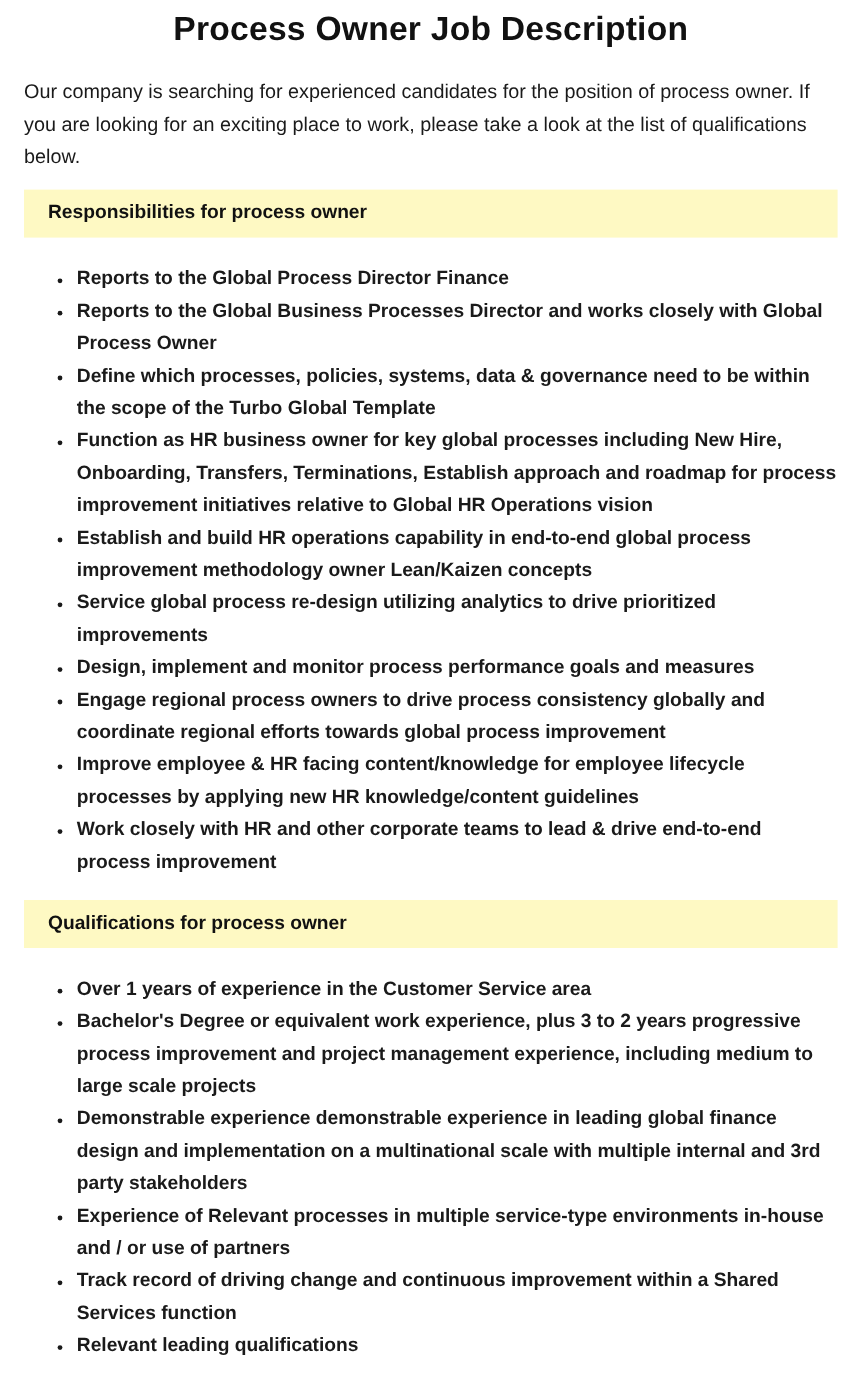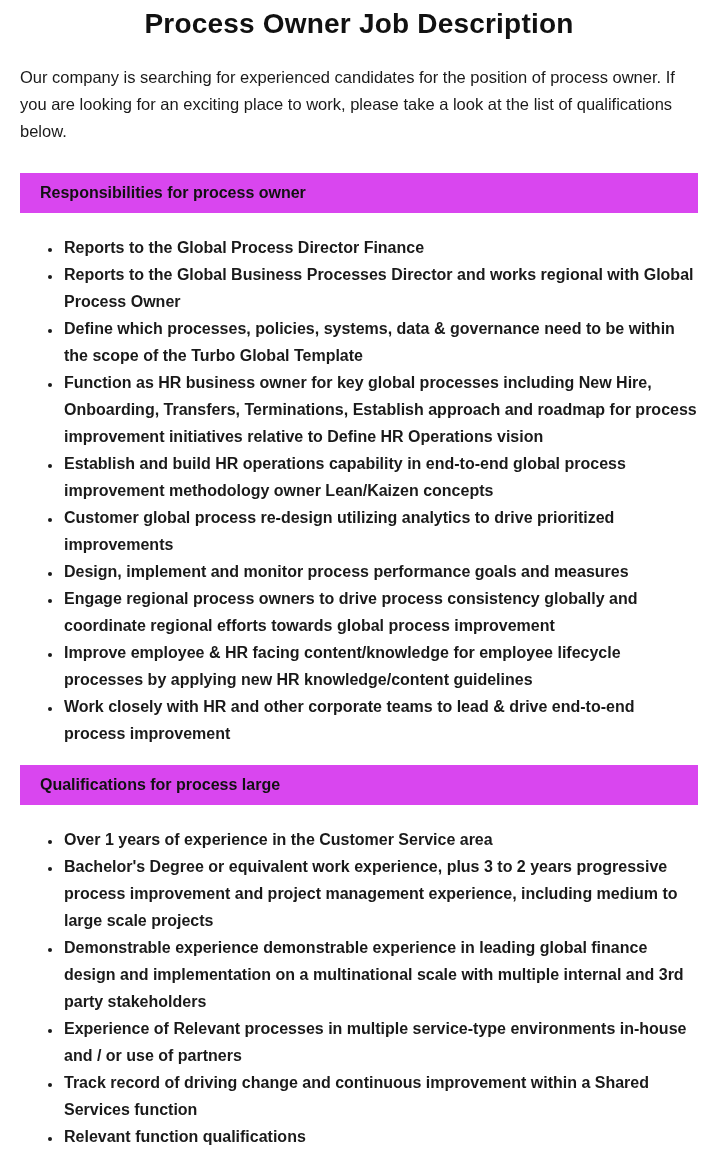--- a/index.html
+++ b/index.html
@@ -17,27 +17,27 @@
   h1.doc-title {
     margin: 6px 0 0 0;
     font-size: 28px;
     line-height: 36px;
     font-weight: 700;
     text-align: center;
     color: #111111;
     letter-spacing: 0.2px;
   }
   p.intro {
-    margin: 22px 0 28px 0;
+    margin: 22px 0 13px 0;
     font-size: 16.5px;
     line-height: 27px;
     color: #1a1a1a;
   }
   .section-header {
-    background: #d946ef;
+    background: #fef9c3;
     font-size: 16px;
     line-height: 20px;
     font-weight: 700;
     color: #111111;
     padding: 10px 10px 10px 20px;
   }
   ul.bullet-list {
     margin: 21px 0 18px 0;
     padding-left: 42px;
     font-size: 16px;
@@ -59,37 +59,37 @@
 <main class="page">
 
   <h1 class="doc-title">Process Owner Job Description</h1>
 
   <p class="intro">Our company is searching for experienced candidates for the position of process owner. If you are looking for an exciting place to work, please take a look at the list of qualifications below.</p>
 
   <section>
     <div class="section-header">Responsibilities for process owner</div>
     <ul class="bullet-list">
       <li>Reports to the Global Process Director Finance</li>
-      <li>Reports to the Global Business Processes Director and works regional with Global Process Owner</li>
+      <li>Reports to the Global Business Processes Director and works closely with Global Process Owner</li>
       <li>Define which processes, policies, systems, data &amp; governance need to be within the scope of the Turbo Global Template</li>
-      <li>Function as HR business owner for key global processes including New Hire, Onboarding, Transfers, Terminations, Establish approach and roadmap for process improvement initiatives relative to Define HR Operations vision</li>
+      <li>Function as HR business owner for key global processes including New Hire, Onboarding, Transfers, Terminations, Establish approach and roadmap for process improvement initiatives relative to Global HR Operations vision</li>
       <li>Establish and build HR operations capability in end-to-end global process improvement methodology owner Lean/Kaizen concepts</li>
-      <li>Customer global process re-design utilizing analytics to drive prioritized improvements</li>
+      <li>Service global process re-design utilizing analytics to drive prioritized improvements</li>
       <li>Design, implement and monitor process performance goals and measures</li>
       <li>Engage regional process owners to drive process consistency globally and coordinate regional efforts towards global process improvement</li>
       <li>Improve employee &amp; HR facing content/knowledge for employee lifecycle processes by applying new HR knowledge/content guidelines</li>
       <li>Work closely with HR and other corporate teams to lead &amp; drive end-to-end process improvement</li>
     </ul>
   </section>
 
   <section>
-    <div class="section-header">Qualifications for process large</div>
+    <div class="section-header">Qualifications for process owner</div>
     <ul class="bullet-list">
       <li>Over 1 years of experience in the Customer Service area</li>
       <li>Bachelor's Degree or equivalent work experience, plus 3 to 2 years progressive process improvement and project management experience, including medium to large scale projects</li>
       <li>Demonstrable experience demonstrable experience in leading global finance design and implementation on a multinational scale with multiple internal and 3rd party stakeholders</li>
       <li>Experience of Relevant processes in multiple service-type environments in-house and / or use of partners</li>
       <li>Track record of driving change and continuous improvement within a Shared Services function</li>
-      <li>Relevant function qualifications</li>
+      <li>Relevant leading qualifications</li>
     </ul>
   </section>
 
 </main>
 
 </body></html>

